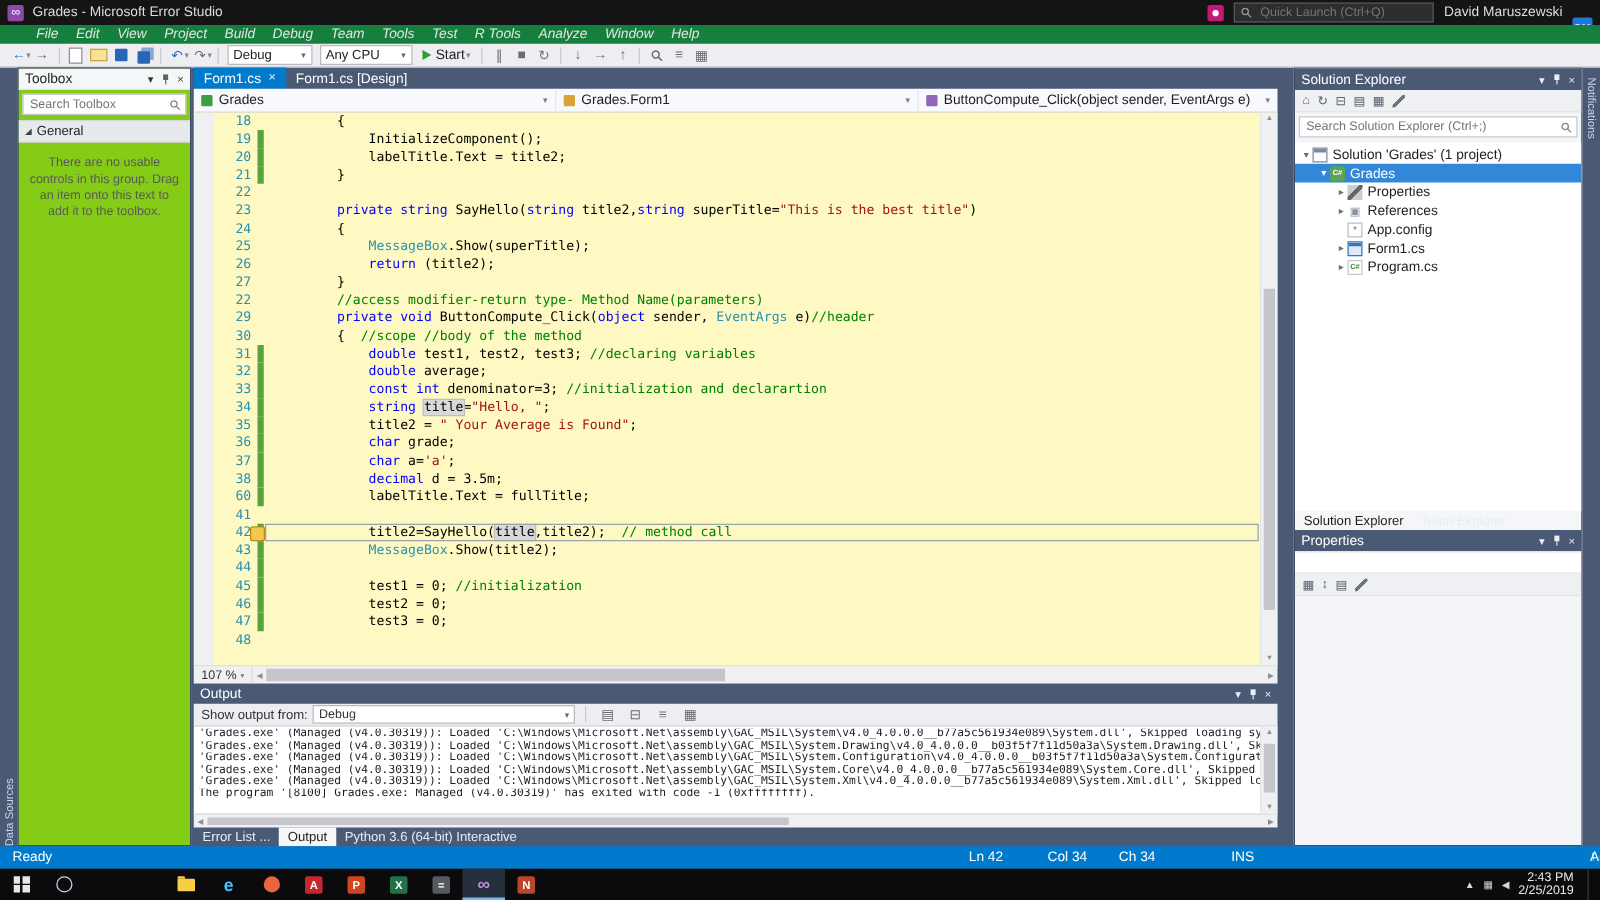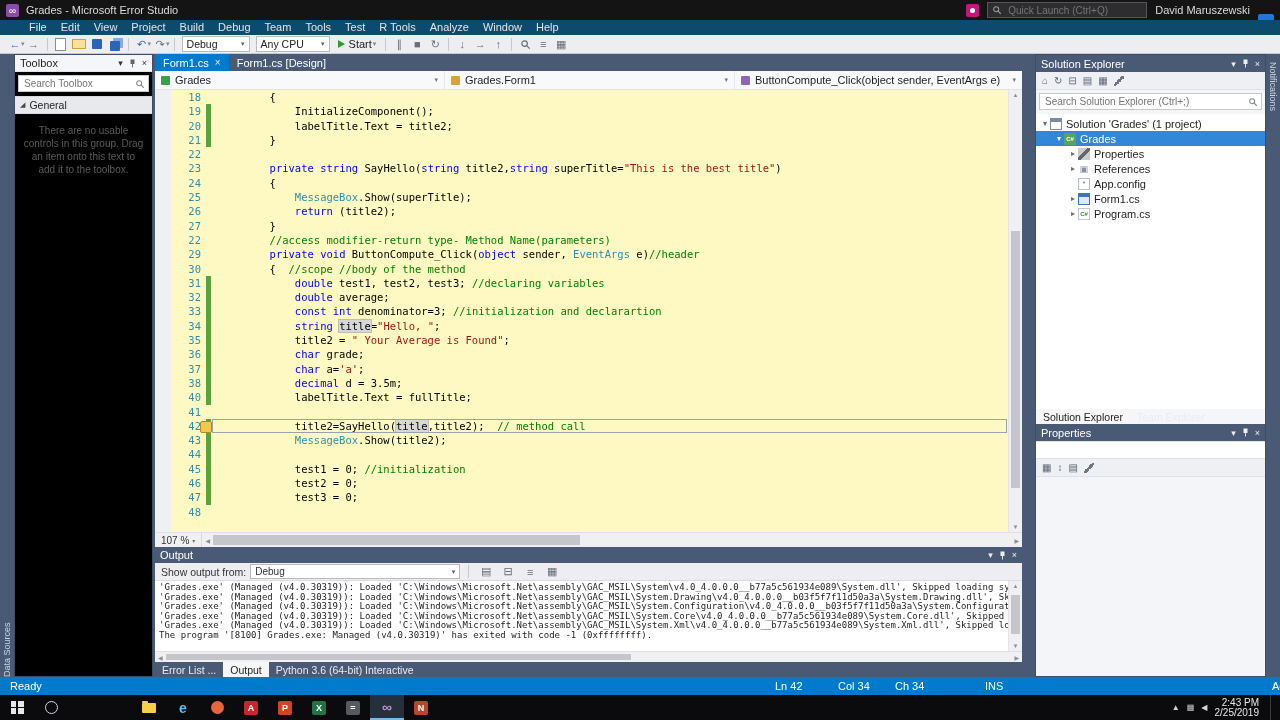--- a/index.html
+++ b/index.html
@@ -12,22 +12,22 @@
           display:flex;align-items:center;justify-content:center;font-size:10px;}
   .vslogo::before{content:"∞";}
   .tb-right{margin-left:auto;display:flex;align-items:center;gap:8px;}
   .fb{width:13px;height:13px;background:#c2187c;border-radius:2px;position:relative;}
   .fb::after{content:"";position:absolute;left:4px;top:4px;width:5px;height:5px;border-radius:50%;background:#fff;}
   .ql{display:flex;align-items:center;gap:4px;width:150px;height:14px;background:#2d2d30;border:1px solid #55555a;padding:0 4px;}
   .ql input{flex:1;background:transparent;border:0;outline:none;color:#9a9a9a;font-size:10px;font-family:inherit;width:100%;}
   .avatar{width:16px;height:16px;background:#1e78d7;color:#fff;font-size:8px;border-radius:2px;
           display:flex;align-items:center;justify-content:center;font-weight:bold;margin-top:24px;}
   
-  .menubar{position:absolute;left:0;top:20px;right:0;height:15px;background:#0c4a6e;color:#e4e4e4;
-           display:flex;align-items:flex-end;font-size:11px;padding-left:22px;}
+  .menubar{position:absolute;left:0;top:20px;right:0;height:15px;background:#15803d;color:#e4e4e4;
+           display:flex;align-items:flex-end;font-size:11px;padding-left:22px;font-style:italic;}
   .menu-item{padding:0 7px;height:15px;line-height:15px;}
   
   .maintoolbar{position:absolute;left:0;top:35px;right:0;height:19px;background:#eeeef2;border-bottom:1px solid #c9cad1;
                display:flex;align-items:center;font-size:11px;color:#333;padding-left:6px;box-sizing:border-box;}
   .tico{width:18px;height:16px;display:inline-flex;align-items:center;justify-content:center;font-size:11px;color:#6a6d76;}
   .tico.blue{color:#2a6cc4;}
   .mini{font-size:7px;color:#888;margin-left:-3px;}
   .tsep{width:1px;height:13px;background:#c6c8d0;margin:0 4px;}
   .combo{display:inline-flex;align-items:center;justify-content:space-between;background:#fff;border:1px solid #b8bac2;
          height:14px;padding:0 4px;font-size:10.5px;margin:0 3px;color:#222;}
@@ -52,21 +52,21 @@
   .vlabel{writing-mode:vertical-rl;transform:rotate(180deg);font-size:9px;color:#cdd5e3;margin:8px auto 0;}
   .vlabel-r{writing-mode:vertical-rl;font-size:9px;color:#cdd5e3;margin:8px auto 0;}
   
   .panel-header{height:17px;display:flex;align-items:center;font-size:11px;padding:0 5px;box-sizing:border-box;}
   .panel-header.slate{background:#4a5a75;color:#fff;}
   .panel-header.light{background:#f5f6f9;color:#1e1e1e;border-bottom:1px solid #e2e3e8;}
   .ph-icons{margin-left:auto;display:flex;align-items:center;gap:5px;}
   .ph-ic{font-size:9px;opacity:.9;display:inline-flex;align-items:center;}
   .pin-svg{display:block;}
   
-  .toolbox{position:absolute;left:14px;top:54px;width:139px;bottom:43px;background:#000000;display:flex;flex-direction:column;
+  .toolbox{position:absolute;left:14px;top:54px;width:139px;bottom:43px;background:#84cc16;display:flex;flex-direction:column;
            border:1px solid #3e4d66;box-sizing:border-box;}
   .search-row{display:flex;align-items:center;background:#fff;border:1px solid #c8c9d0;margin:3px 3px 4px 3px;height:15px;padding:0 3px;}
   .search-row input{flex:1;border:0;outline:none;font-size:10px;color:#8a8a8a;font-family:inherit;width:60px;background:transparent;}
   .tbx-section{display:flex;align-items:center;gap:4px;background:#e8e9ed;border-top:1px solid #d8d9de;border-bottom:1px solid #d8d9de;
                font-size:10.5px;color:#1e1e1e;height:16px;padding:0 5px;}
   .tbx-section .gtri{font-size:7px;color:#444;}
   .tbx-empty{font-size:10px;color:#5a5a5a;text-align:center;padding:10px 8px;line-height:13px;}
   
   .editor-group{position:absolute;left:155px;top:54px;width:867px;height:493px;display:flex;flex-direction:column;}
   .doc-tabs{height:17px;display:flex;align-items:flex-end;}
@@ -329,21 +329,21 @@
         <div class="cl"><span class="cl-glyph"></span><span class="cl-num">29</span><span class="cl-bar"></span><span class="cl-txt"><span class="tk-p">        </span><span class="tk-k">private</span><span class="tk-p"> </span><span class="tk-k">void</span><span class="tk-p"> ButtonCompute_Click(</span><span class="tk-k">object</span><span class="tk-p"> sender, </span><span class="tk-ty">EventArgs</span><span class="tk-p"> e)</span><span class="tk-c">//header</span></span></div>
         <div class="cl"><span class="cl-glyph"></span><span class="cl-num">30</span><span class="cl-bar"></span><span class="cl-txt"><span class="tk-p">        {  </span><span class="tk-c">//scope //body of the method</span></span></div>
         <div class="cl"><span class="cl-glyph"></span><span class="cl-num">31</span><span class="cl-bar changed"></span><span class="cl-txt"><span class="tk-p">            </span><span class="tk-k">double</span><span class="tk-p"> test1, test2, test3; </span><span class="tk-c">//declaring variables</span></span></div>
         <div class="cl"><span class="cl-glyph"></span><span class="cl-num">32</span><span class="cl-bar changed"></span><span class="cl-txt"><span class="tk-p">            </span><span class="tk-k">double</span><span class="tk-p"> average;</span></span></div>
         <div class="cl"><span class="cl-glyph"></span><span class="cl-num">33</span><span class="cl-bar changed"></span><span class="cl-txt"><span class="tk-p">            </span><span class="tk-k">const</span><span class="tk-p"> </span><span class="tk-k">int</span><span class="tk-p"> denominator=3; </span><span class="tk-c">//initialization and declarartion</span></span></div>
         <div class="cl"><span class="cl-glyph"></span><span class="cl-num">34</span><span class="cl-bar changed"></span><span class="cl-txt"><span class="tk-p">            </span><span class="tk-k">string</span><span class="tk-p"> </span><span class="tk-h">title</span><span class="tk-p">=</span><span class="tk-s">"Hello, "</span><span class="tk-p">;</span></span></div>
         <div class="cl"><span class="cl-glyph"></span><span class="cl-num">35</span><span class="cl-bar changed"></span><span class="cl-txt"><span class="tk-p">            title2 = </span><span class="tk-s">" Your Average is Found"</span><span class="tk-p">;</span></span></div>
         <div class="cl"><span class="cl-glyph"></span><span class="cl-num">36</span><span class="cl-bar changed"></span><span class="cl-txt"><span class="tk-p">            </span><span class="tk-k">char</span><span class="tk-p"> grade;</span></span></div>
         <div class="cl"><span class="cl-glyph"></span><span class="cl-num">37</span><span class="cl-bar changed"></span><span class="cl-txt"><span class="tk-p">            </span><span class="tk-k">char</span><span class="tk-p"> a=</span><span class="tk-s">'a'</span><span class="tk-p">;</span></span></div>
         <div class="cl"><span class="cl-glyph"></span><span class="cl-num">38</span><span class="cl-bar changed"></span><span class="cl-txt"><span class="tk-p">            </span><span class="tk-k">decimal</span><span class="tk-p"> d = 3.5m;</span></span></div>
-        <div class="cl"><span class="cl-glyph"></span><span class="cl-num">40</span><span class="cl-bar changed"></span><span class="cl-txt"><span class="tk-p">            labelTitle.Text = fullTitle;</span></span></div>
+        <div class="cl"><span class="cl-glyph"></span><span class="cl-num">60</span><span class="cl-bar changed"></span><span class="cl-txt"><span class="tk-p">            labelTitle.Text = fullTitle;</span></span></div>
         <div class="cl"><span class="cl-glyph"></span><span class="cl-num">41</span><span class="cl-bar"></span><span class="cl-txt"></span></div>
         <div class="cl cur"><span class="qa-icon"></span><span class="cl-glyph"></span><span class="cl-num">42</span><span class="cl-bar changed"></span><span class="cl-txt"><span class="tk-p">            title2=SayHello(</span><span class="tk-h">title</span><span class="tk-p">,title2);  </span><span class="tk-c">// method call</span></span></div>
         <div class="cl"><span class="cl-glyph"></span><span class="cl-num">43</span><span class="cl-bar changed"></span><span class="cl-txt"><span class="tk-p">            </span><span class="tk-ty">MessageBox</span><span class="tk-p">.Show(title2);</span></span></div>
         <div class="cl"><span class="cl-glyph"></span><span class="cl-num">44</span><span class="cl-bar changed"></span><span class="cl-txt"></span></div>
         <div class="cl"><span class="cl-glyph"></span><span class="cl-num">45</span><span class="cl-bar changed"></span><span class="cl-txt"><span class="tk-p">            test1 = 0; </span><span class="tk-c">//initialization</span></span></div>
         <div class="cl"><span class="cl-glyph"></span><span class="cl-num">46</span><span class="cl-bar changed"></span><span class="cl-txt"><span class="tk-p">            test2 = 0;</span></span></div>
         <div class="cl"><span class="cl-glyph"></span><span class="cl-num">47</span><span class="cl-bar changed"></span><span class="cl-txt"><span class="tk-p">            test3 = 0;</span></span></div>
         <div class="cl"><span class="cl-glyph"></span><span class="cl-num">48</span><span class="cl-bar"></span><span class="cl-txt"></span></div>
       </div>
     <div class="sb-h">

